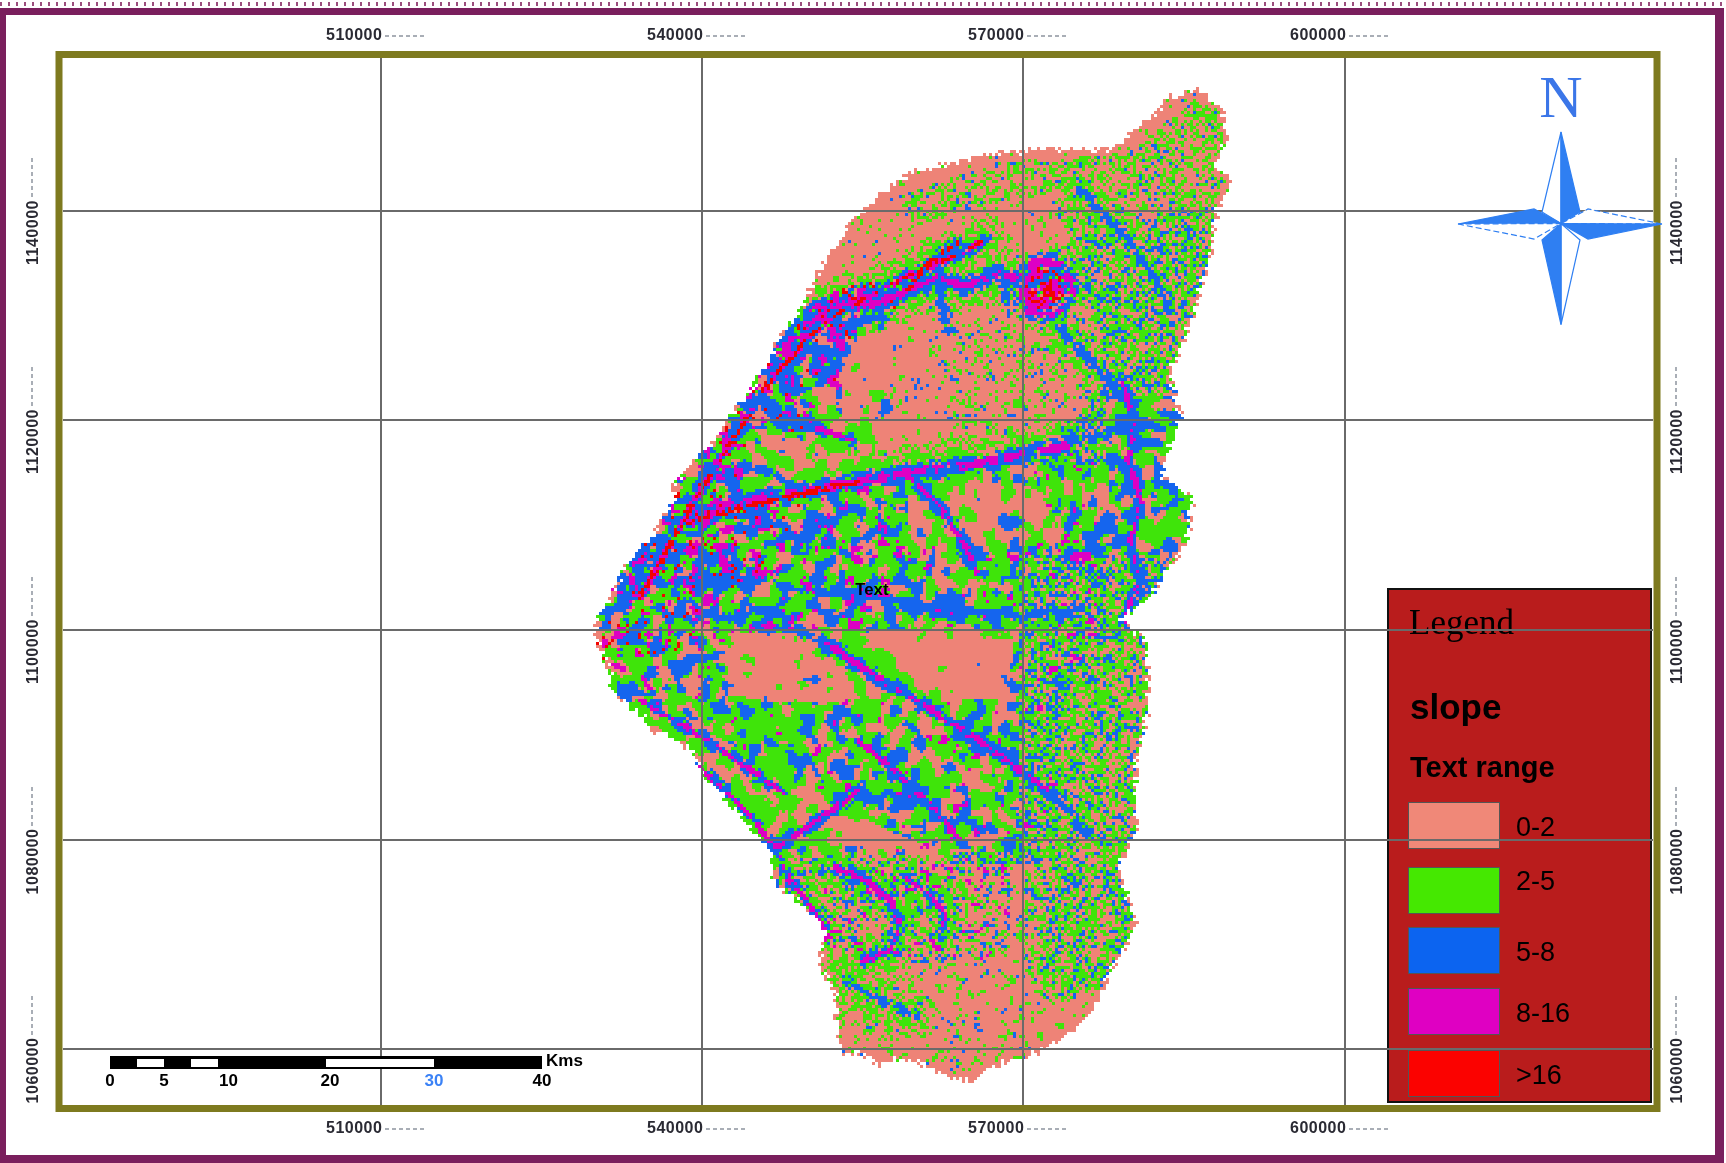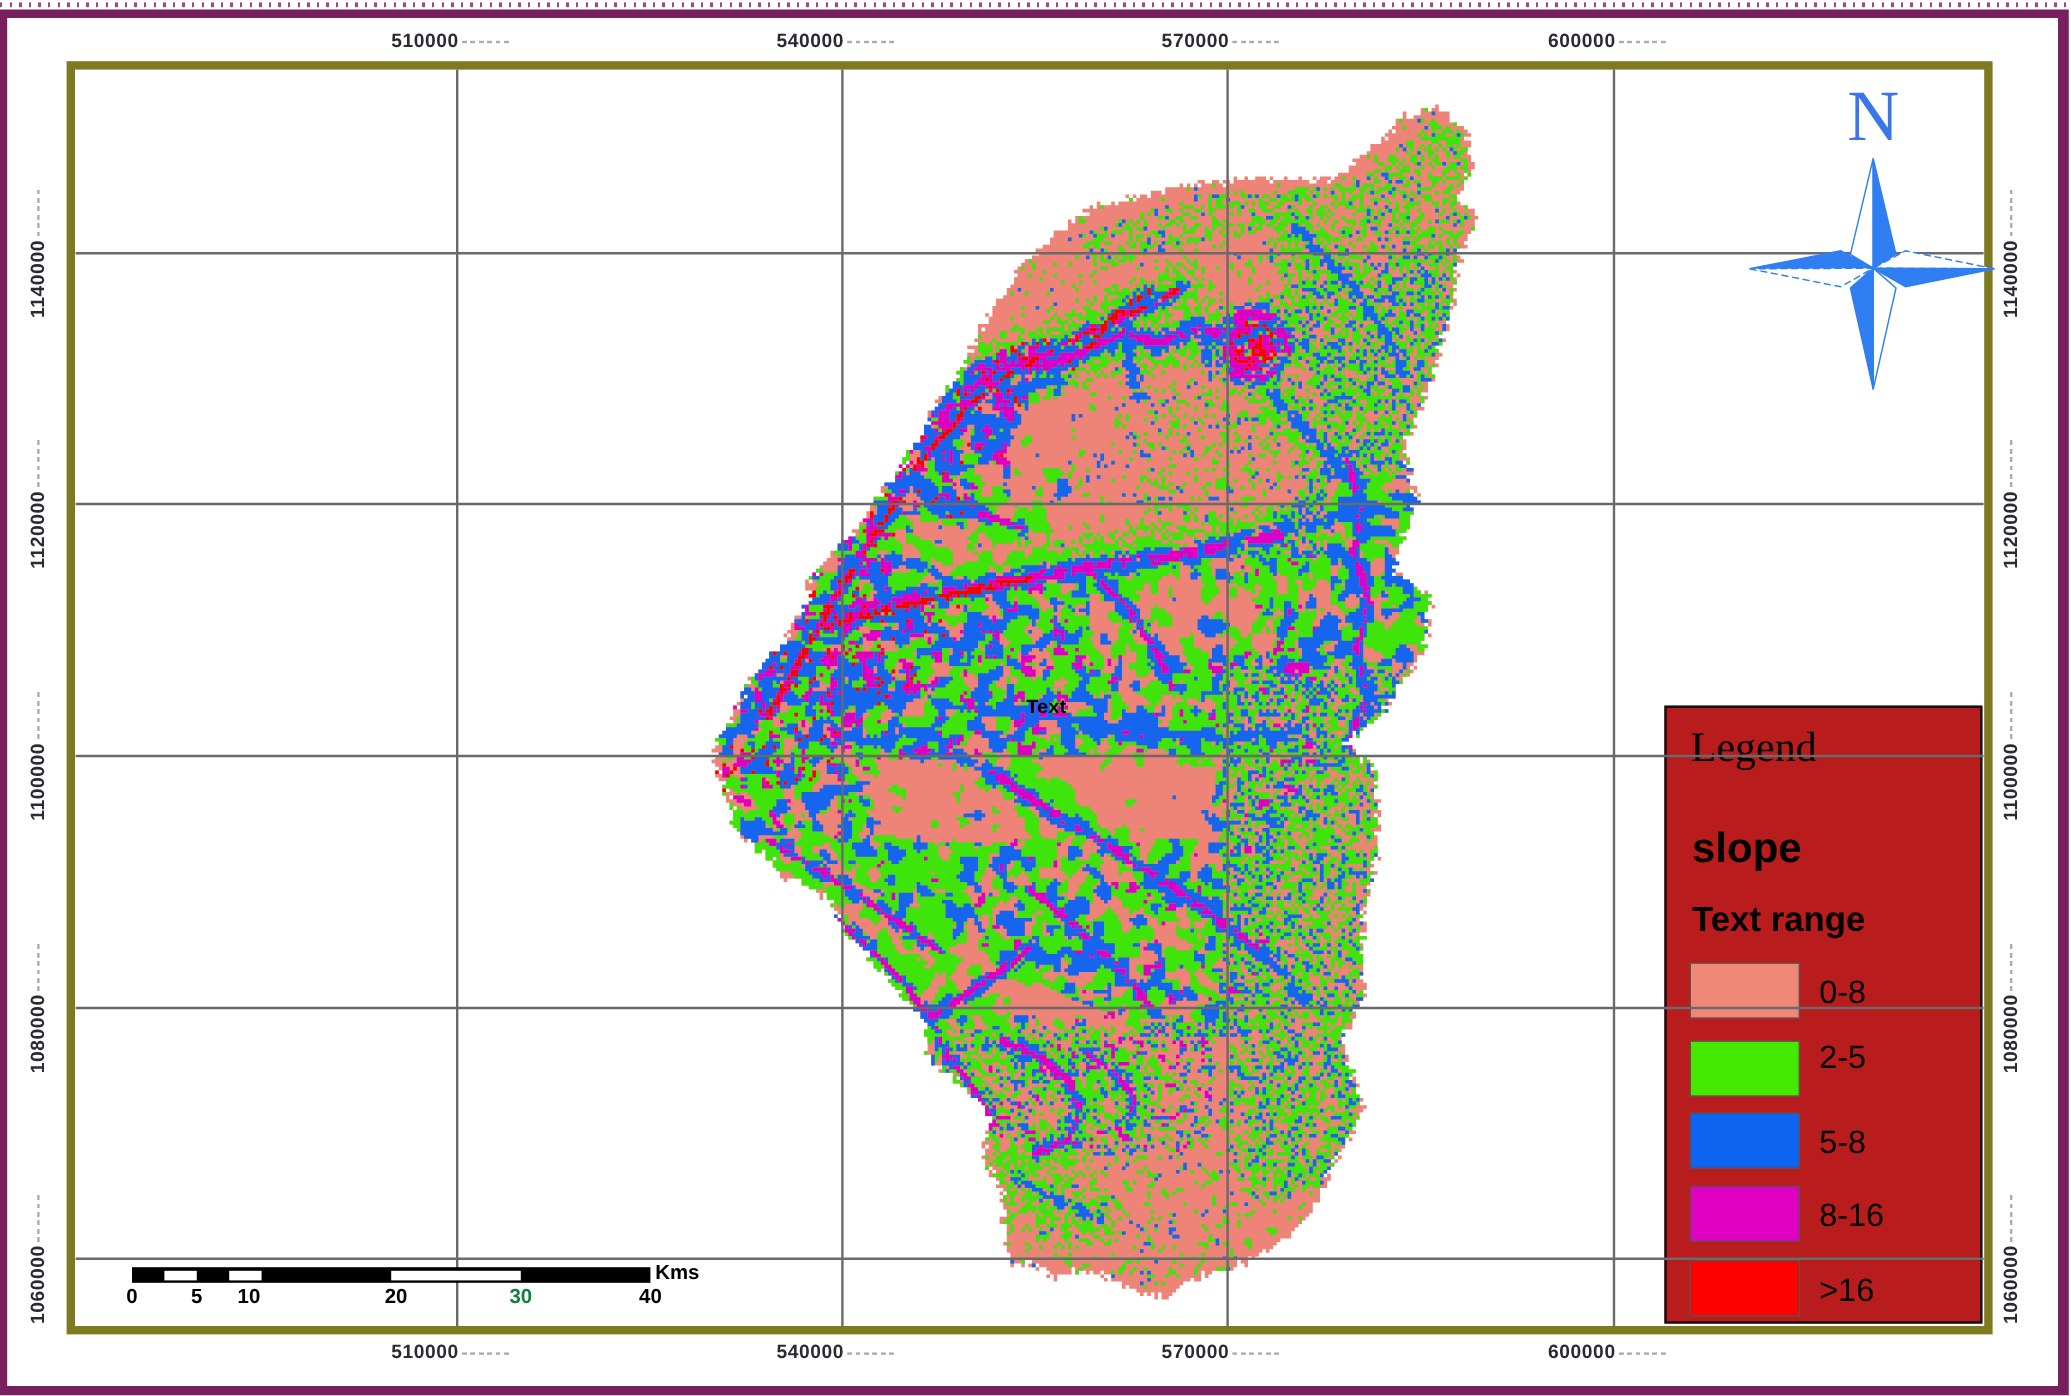--- a/index.html
+++ b/index.html
@@ -20,21 +20,21 @@
       <path fill="#DD00C4" d="M138 54h1v1h-1zM137 55h1v1h-1zM140 55h1v1h-1zM138 56h1v1h-1zM136 57h1v1h-1zM134 58h1v1h-1zM129 59h1v1h-1zM126 60h1v1h-1zM130 60h1v1h-1zM157 60h7v1h-7zM124 61h1v1h-1zM126 61h1v1h-1zM128 61h1v1h-1zM156 61h12v1h-12zM124 62h2v1h-2zM156 62h4v1h-4zM161 62h6v1h-6zM123 63h2v1h-2zM156 63h3v1h-3zM116 64h2v1h-2zM146 64h1v1h-1zM157 64h2v1h-2zM160 64h1v1h-1zM115 65h1v1h-1zM118 65h1v1h-1zM125 65h1v1h-1zM144 65h2v1h-2zM148 65h4v1h-4zM153 65h1v1h-1zM156 65h5v1h-5zM168 65h2v1h-2zM113 66h1v1h-1zM116 66h2v1h-2zM124 66h2v1h-2zM127 66h1v1h-1zM140 66h2v1h-2zM145 66h1v1h-1zM148 66h5v1h-5zM155 66h2v1h-2zM158 66h1v1h-1zM160 66h1v1h-1zM167 66h4v1h-4zM113 67h1v1h-1zM122 67h3v1h-3zM127 67h6v1h-6zM137 67h3v1h-3zM141 67h2v1h-2zM150 67h2v1h-2zM155 67h2v1h-2zM164 67h2v1h-2zM168 67h4v1h-4zM111 68h1v1h-1zM118 68h5v1h-5zM129 68h10v1h-10zM155 68h1v1h-1zM162 68h1v1h-1zM164 68h2v1h-2zM170 68h1v1h-1zM108 69h2v1h-2zM111 69h1v1h-1zM118 69h3v1h-3zM131 69h7v1h-7zM160 69h2v1h-2zM164 69h2v1h-2zM168 69h1v1h-1zM170 69h1v1h-1zM99 70h3v1h-3zM114 70h1v1h-1zM117 70h2v1h-2zM153 70h4v1h-4zM158 70h1v1h-1zM160 70h1v1h-1zM164 70h4v1h-4zM170 70h2v1h-2zM91 71h2v1h-2zM99 71h2v1h-2zM104 71h1v1h-1zM112 71h4v1h-4zM153 71h3v1h-3zM162 71h1v1h-1zM165 71h1v1h-1zM167 71h1v1h-1zM169 71h3v1h-3zM90 72h3v1h-3zM99 72h7v1h-7zM108 72h7v1h-7zM153 72h4v1h-4zM158 72h1v1h-1zM165 72h1v1h-1zM171 72h1v1h-1zM91 73h2v1h-2zM96 73h1v1h-1zM99 73h1v1h-1zM102 73h2v1h-2zM107 73h5v1h-5zM113 73h1v1h-1zM153 73h1v1h-1zM155 73h1v1h-1zM157 73h3v1h-3zM161 73h2v1h-2zM89 74h1v1h-1zM91 74h2v1h-2zM94 74h1v1h-1zM96 74h3v1h-3zM101 74h1v1h-1zM103 74h7v1h-7zM155 74h2v1h-2zM160 74h1v1h-1zM162 74h2v1h-2zM85 75h2v1h-2zM90 75h1v1h-1zM92 75h6v1h-6zM100 75h7v1h-7zM108 75h1v1h-1zM155 75h5v1h-5zM161 75h2v1h-2zM167 75h1v1h-1zM84 76h5v1h-5zM90 76h4v1h-4zM97 76h1v1h-1zM99 76h1v1h-1zM101 76h1v1h-1zM103 76h2v1h-2zM156 76h3v1h-3zM160 76h3v1h-3zM83 77h1v1h-1zM88 77h1v1h-1zM99 77h1v1h-1zM155 77h4v1h-4zM165 77h3v1h-3zM86 78h3v1h-3zM155 78h10v1h-10zM166 78h1v1h-1zM85 79h2v1h-2zM88 79h1v1h-1zM98 79h1v1h-1zM160 79h1v1h-1zM163 79h2v1h-2zM84 80h7v1h-7zM81 81h4v1h-4zM87 81h1v1h-1zM89 81h1v1h-1zM81 82h1v1h-1zM83 82h1v1h-1zM88 82h1v1h-1zM94 82h1v1h-1zM82 83h1v1h-1zM89 83h3v1h-3zM93 83h1v1h-1zM86 84h1v1h-1zM90 84h2v1h-2zM97 84h2v1h-2zM80 85h3v1h-3zM90 85h4v1h-4zM76 86h8v1h-8zM90 86h1v1h-1zM92 86h1v1h-1zM76 87h2v1h-2zM80 87h1v1h-1zM89 87h6v1h-6zM74 88h3v1h-3zM92 88h3v1h-3zM72 89h1v1h-1zM74 89h3v1h-3zM92 89h3v1h-3zM74 90h3v1h-3zM80 90h1v1h-1zM93 90h2v1h-2zM72 91h6v1h-6zM79 91h1v1h-1zM74 92h4v1h-4zM87 92h1v1h-1zM73 93h1v1h-1zM75 93h1v1h-1zM80 93h2v1h-2zM86 93h3v1h-3zM87 94h2v1h-2zM70 95h1v1h-1zM73 95h1v1h-1zM87 95h1v1h-1zM69 96h1v1h-1zM74 96h1v1h-1zM84 97h3v1h-3zM92 97h1v1h-1zM70 98h2v1h-2zM84 98h1v1h-1zM92 98h1v1h-1zM66 99h1v1h-1zM71 99h1v1h-1zM75 99h1v1h-1zM77 99h1v1h-1zM90 99h3v1h-3zM71 100h1v1h-1zM77 100h1v1h-1zM89 100h2v1h-2zM75 101h1v1h-1zM77 101h1v1h-1zM89 101h4v1h-4zM187 101h1v1h-1zM66 102h1v1h-1zM77 102h1v1h-1zM90 102h4v1h-4zM187 102h1v1h-1zM63 103h1v1h-1zM65 103h1v1h-1zM68 103h1v1h-1zM92 103h1v1h-1zM188 103h1v1h-1zM68 104h3v1h-3zM188 104h1v1h-1zM63 105h1v1h-1zM76 105h1v1h-1zM188 105h2v1h-2zM62 106h2v1h-2zM75 106h2v1h-2zM188 106h2v1h-2zM75 107h3v1h-3zM188 107h2v1h-2zM78 108h1v1h-1zM83 108h1v1h-1zM189 108h1v1h-1zM83 109h2v1h-2zM189 109h2v1h-2zM63 110h2v1h-2zM189 110h1v1h-1zM60 111h1v1h-1zM74 111h3v1h-3zM81 111h1v1h-1zM60 112h3v1h-3zM76 112h1v1h-1zM81 112h2v1h-2zM60 113h1v1h-1zM67 113h1v1h-1zM60 114h1v1h-1zM62 114h1v1h-1zM67 114h2v1h-2zM83 114h1v1h-1zM191 115h1v1h-1zM64 116h1v1h-1zM85 116h3v1h-3zM76 117h1v1h-1zM85 117h6v1h-6zM190 117h1v1h-1zM53 118h3v1h-3zM88 118h6v1h-6zM55 119h1v1h-1zM91 119h4v1h-4zM190 119h1v1h-1zM54 120h3v1h-3zM95 120h3v1h-3zM190 120h2v1h-2zM54 121h2v1h-2zM167 121h2v1h-2zM190 121h1v1h-1zM54 122h1v1h-1zM57 122h4v1h-4zM163 122h7v1h-7zM49 123h1v1h-1zM54 123h3v1h-3zM59 123h1v1h-1zM159 123h11v1h-11zM48 124h2v1h-2zM54 124h1v1h-1zM153 124h2v1h-2zM160 124h7v1h-7zM189 124h2v1h-2zM49 125h1v1h-1zM53 125h1v1h-1zM55 125h1v1h-1zM148 125h7v1h-7zM170 125h1v1h-1zM189 125h2v1h-2zM49 126h1v1h-1zM53 126h1v1h-1zM142 126h4v1h-4zM148 126h5v1h-5zM188 126h2v1h-2zM51 127h2v1h-2zM138 127h8v1h-8zM148 127h3v1h-3zM188 127h2v1h-2zM51 128h3v1h-3zM129 128h1v1h-1zM132 128h10v1h-10zM143 128h3v1h-3zM177 128h1v1h-1zM189 128h1v1h-1zM46 129h2v1h-2zM53 129h4v1h-4zM58 129h1v1h-1zM121 129h2v1h-2zM124 129h4v1h-4zM133 129h1v1h-1zM135 129h6v1h-6zM171 129h1v1h-1zM52 130h1v1h-1zM54 130h1v1h-1zM58 130h3v1h-3zM114 130h3v1h-3zM118 130h4v1h-4zM125 130h1v1h-1zM133 130h3v1h-3zM172 130h2v1h-2zM190 130h1v1h-1zM54 131h1v1h-1zM58 131h3v1h-3zM107 131h1v1h-1zM111 131h11v1h-11zM125 131h1v1h-1zM158 131h1v1h-1zM190 131h2v1h-2zM52 132h2v1h-2zM59 132h2v1h-2zM102 132h2v1h-2zM106 132h4v1h-4zM111 132h6v1h-6zM162 132h1v1h-1zM190 132h2v1h-2zM39 133h1v1h-1zM41 133h1v1h-1zM48 133h1v1h-1zM50 133h1v1h-1zM52 133h3v1h-3zM59 133h1v1h-1zM99 133h4v1h-4zM106 133h3v1h-3zM111 133h1v1h-1zM115 133h3v1h-3zM162 133h1v1h-1zM190 133h3v1h-3zM47 134h1v1h-1zM90 134h8v1h-8zM100 134h9v1h-9zM117 134h1v1h-1zM191 134h2v1h-2zM49 135h1v1h-1zM88 135h2v1h-2zM99 135h2v1h-2zM119 135h1v1h-1zM191 135h2v1h-2zM46 136h1v1h-1zM81 136h1v1h-1zM83 136h2v1h-2zM89 136h2v1h-2zM92 136h1v1h-1zM95 136h1v1h-1zM101 136h2v1h-2zM119 136h2v1h-2zM191 136h2v1h-2zM46 137h2v1h-2zM59 137h1v1h-1zM75 137h4v1h-4zM81 137h1v1h-1zM86 137h1v1h-1zM90 137h2v1h-2zM95 137h1v1h-1zM99 137h4v1h-4zM120 137h2v1h-2zM192 137h2v1h-2zM45 138h1v1h-1zM47 138h1v1h-1zM67 138h1v1h-1zM70 138h1v1h-1zM75 138h2v1h-2zM99 138h1v1h-1zM102 138h1v1h-1zM121 138h2v1h-2zM192 138h1v1h-1zM44 139h1v1h-1zM46 139h1v1h-1zM64 139h5v1h-5zM78 139h1v1h-1zM122 139h2v1h-2zM192 139h2v1h-2zM44 140h2v1h-2zM51 140h2v1h-2zM56 140h1v1h-1zM61 140h8v1h-8zM87 140h1v1h-1zM124 140h1v1h-1zM193 140h1v1h-1zM43 141h1v1h-1zM50 141h8v1h-8zM60 141h1v1h-1zM62 141h2v1h-2zM95 141h1v1h-1zM125 141h1v1h-1zM193 141h2v1h-2zM37 142h1v1h-1zM49 142h2v1h-2zM52 142h1v1h-1zM54 142h3v1h-3zM58 142h1v1h-1zM60 142h1v1h-1zM69 142h1v1h-1zM72 142h1v1h-1zM95 142h1v1h-1zM126 142h1v1h-1zM162 142h2v1h-2zM174 142h1v1h-1zM37 143h1v1h-1zM42 143h1v1h-1zM44 143h1v1h-1zM52 143h3v1h-3zM65 143h1v1h-1zM69 143h1v1h-1zM93 143h3v1h-3zM127 143h1v1h-1zM171 143h1v1h-1zM192 143h1v1h-1zM37 144h3v1h-3zM45 144h1v1h-1zM48 144h1v1h-1zM50 144h2v1h-2zM53 144h1v1h-1zM70 144h3v1h-3zM127 144h2v1h-2zM171 144h1v1h-1zM192 144h1v1h-1zM43 145h1v1h-1zM48 145h1v1h-1zM50 145h2v1h-2zM71 145h1v1h-1zM89 145h1v1h-1zM127 145h1v1h-1zM41 146h1v1h-1zM45 146h1v1h-1zM50 146h1v1h-1zM66 146h1v1h-1zM71 146h1v1h-1zM89 146h1v1h-1zM105 146h1v1h-1zM109 146h1v1h-1zM127 146h1v1h-1zM129 146h1v1h-1zM192 146h1v1h-1zM34 147h1v1h-1zM40 147h1v1h-1zM42 147h2v1h-2zM47 147h3v1h-3zM65 147h2v1h-2zM85 147h1v1h-1zM34 148h3v1h-3zM40 148h1v1h-1zM44 148h1v1h-1zM47 148h3v1h-3zM51 148h1v1h-1zM65 148h2v1h-2zM106 148h1v1h-1zM130 148h1v1h-1zM171 148h2v1h-2zM178 148h1v1h-1zM191 148h1v1h-1zM39 149h1v1h-1zM44 149h1v1h-1zM47 149h2v1h-2zM55 149h3v1h-3zM64 149h1v1h-1zM80 149h1v1h-1zM86 149h1v1h-1zM88 149h1v1h-1zM90 149h1v1h-1zM106 149h3v1h-3zM130 149h1v1h-1zM191 149h1v1h-1zM40 150h1v1h-1zM47 150h1v1h-1zM53 150h5v1h-5zM66 150h4v1h-4zM89 150h2v1h-2zM106 150h1v1h-1zM108 150h1v1h-1zM130 150h2v1h-2zM191 150h1v1h-1zM54 151h3v1h-3zM71 151h1v1h-1zM78 151h1v1h-1zM90 151h1v1h-1zM108 151h1v1h-1zM131 151h2v1h-2zM190 151h2v1h-2zM49 152h2v1h-2zM71 152h1v1h-1zM132 152h2v1h-2zM168 152h2v1h-2zM190 152h1v1h-1zM88 153h1v1h-1zM107 153h1v1h-1zM168 153h1v1h-1zM189 153h2v1h-2zM45 154h1v1h-1zM47 154h1v1h-1zM49 154h1v1h-1zM58 154h1v1h-1zM94 154h1v1h-1zM106 154h3v1h-3zM112 154h1v1h-1zM133 154h2v1h-2zM167 154h3v1h-3zM171 154h2v1h-2zM189 154h2v1h-2zM35 155h1v1h-1zM44 155h3v1h-3zM51 155h5v1h-5zM57 155h1v1h-1zM72 155h3v1h-3zM80 155h1v1h-1zM106 155h4v1h-4zM134 155h2v1h-2zM159 155h2v1h-2zM167 155h1v1h-1zM190 155h1v1h-1zM37 156h1v1h-1zM42 156h2v1h-2zM45 156h1v1h-1zM51 156h5v1h-5zM57 156h1v1h-1zM73 156h2v1h-2zM85 156h1v1h-1zM87 156h1v1h-1zM89 156h1v1h-1zM93 156h1v1h-1zM97 156h4v1h-4zM112 156h3v1h-3zM124 156h1v1h-1zM134 156h3v1h-3zM159 156h1v1h-1zM34 157h1v1h-1zM41 157h5v1h-5zM52 157h2v1h-2zM57 157h1v1h-1zM63 157h2v1h-2zM73 157h2v1h-2zM85 157h1v1h-1zM97 157h3v1h-3zM113 157h1v1h-1zM121 157h1v1h-1zM135 157h1v1h-1zM166 157h1v1h-1zM28 158h1v1h-1zM42 158h4v1h-4zM53 158h1v1h-1zM64 158h3v1h-3zM97 158h1v1h-1zM111 158h3v1h-3zM116 158h1v1h-1zM121 158h1v1h-1zM135 158h2v1h-2zM149 158h1v1h-1zM155 158h2v1h-2zM171 158h6v1h-6zM33 159h3v1h-3zM43 159h1v1h-1zM53 159h2v1h-2zM64 159h2v1h-2zM97 159h3v1h-3zM104 159h2v1h-2zM112 159h2v1h-2zM136 159h2v1h-2zM149 159h4v1h-4zM170 159h7v1h-7zM191 159h1v1h-1zM26 160h3v1h-3zM53 160h3v1h-3zM65 160h1v1h-1zM81 160h1v1h-1zM97 160h4v1h-4zM116 160h1v1h-1zM136 160h2v1h-2zM142 160h2v1h-2zM150 160h3v1h-3zM170 160h3v1h-3zM174 160h3v1h-3zM191 160h1v1h-1zM24 161h4v1h-4zM32 161h1v1h-1zM41 161h1v1h-1zM53 161h3v1h-3zM65 161h1v1h-1zM81 161h1v1h-1zM98 161h3v1h-3zM172 161h1v1h-1zM174 161h1v1h-1zM191 161h1v1h-1zM24 162h1v1h-1zM44 162h1v1h-1zM53 162h4v1h-4zM61 162h1v1h-1zM65 162h1v1h-1zM73 162h1v1h-1zM122 162h2v1h-2zM177 162h2v1h-2zM31 163h3v1h-3zM44 163h2v1h-2zM54 163h2v1h-2zM65 163h2v1h-2zM68 163h1v1h-1zM72 163h2v1h-2zM121 163h2v1h-2zM138 163h1v1h-1zM31 164h1v1h-1zM44 164h2v1h-2zM54 164h3v1h-3zM64 164h1v1h-1zM66 164h5v1h-5zM72 164h1v1h-1zM138 164h2v1h-2zM192 164h1v1h-1zM23 165h1v1h-1zM32 165h1v1h-1zM38 165h1v1h-1zM44 165h1v1h-1zM64 165h5v1h-5zM70 165h1v1h-1zM138 165h1v1h-1zM163 165h2v1h-2zM23 166h2v1h-2zM29 166h1v1h-1zM31 166h1v1h-1zM37 166h2v1h-2zM46 166h1v1h-1zM65 166h1v1h-1zM67 166h1v1h-1zM81 166h1v1h-1zM88 166h1v1h-1zM96 166h2v1h-2zM107 166h1v1h-1zM164 166h1v1h-1zM179 166h1v1h-1zM23 167h2v1h-2zM30 167h1v1h-1zM36 167h2v1h-2zM41 167h1v1h-1zM43 167h2v1h-2zM60 167h1v1h-1zM80 167h1v1h-1zM95 167h3v1h-3zM107 167h3v1h-3zM170 167h1v1h-1zM23 168h2v1h-2zM28 168h1v1h-1zM30 168h1v1h-1zM37 168h1v1h-1zM41 168h1v1h-1zM80 168h4v1h-4zM95 168h1v1h-1zM97 168h1v1h-1zM107 168h1v1h-1zM109 168h1v1h-1zM25 169h1v1h-1zM41 169h3v1h-3zM82 169h2v1h-2zM192 169h1v1h-1zM17 170h1v1h-1zM25 170h1v1h-1zM29 170h1v1h-1zM43 170h1v1h-1zM82 170h2v1h-2zM100 170h1v1h-1zM107 170h1v1h-1zM109 170h1v1h-1zM176 170h1v1h-1zM191 170h1v1h-1zM19 171h2v1h-2zM28 171h1v1h-1zM41 171h1v1h-1zM44 171h1v1h-1zM84 171h1v1h-1zM102 171h1v1h-1zM107 171h1v1h-1zM141 171h1v1h-1zM171 171h1v1h-1zM176 171h1v1h-1zM192 171h1v1h-1zM24 172h3v1h-3zM44 172h1v1h-1zM48 172h3v1h-3zM97 172h1v1h-1zM102 172h2v1h-2zM106 172h4v1h-4zM134 172h1v1h-1zM141 172h1v1h-1zM150 172h1v1h-1zM27 173h1v1h-1zM47 173h4v1h-4zM52 173h1v1h-1zM74 173h1v1h-1zM97 173h1v1h-1zM149 173h2v1h-2zM190 173h1v1h-1zM23 174h1v1h-1zM30 174h1v1h-1zM36 174h1v1h-1zM47 174h6v1h-6zM57 174h1v1h-1zM95 174h3v1h-3zM142 174h1v1h-1zM189 174h2v1h-2zM36 175h1v1h-1zM47 175h3v1h-3zM51 175h1v1h-1zM95 175h2v1h-2zM101 175h1v1h-1zM151 175h1v1h-1zM167 175h2v1h-2zM178 175h1v1h-1zM189 175h2v1h-2zM23 176h1v1h-1zM43 176h2v1h-2zM100 176h4v1h-4zM189 176h1v1h-1zM34 177h1v1h-1zM44 177h1v1h-1zM46 177h1v1h-1zM59 177h1v1h-1zM74 177h1v1h-1zM84 177h2v1h-2zM100 177h2v1h-2zM125 177h2v1h-2zM27 178h3v1h-3zM44 178h3v1h-3zM80 178h1v1h-1zM130 178h1v1h-1zM188 178h1v1h-1zM77 179h1v1h-1zM79 179h2v1h-2zM94 179h1v1h-1zM141 179h1v1h-1zM44 180h2v1h-2zM77 180h1v1h-1zM79 180h1v1h-1zM96 180h1v1h-1zM100 180h1v1h-1zM124 180h1v1h-1zM176 180h2v1h-2zM47 181h3v1h-3zM69 181h2v1h-2zM76 181h2v1h-2zM96 181h5v1h-5zM175 181h3v1h-3zM188 181h1v1h-1zM36 182h1v1h-1zM47 182h1v1h-1zM63 182h1v1h-1zM67 182h5v1h-5zM84 182h1v1h-1zM96 182h4v1h-4zM129 182h2v1h-2zM166 182h1v1h-1zM19 183h3v1h-3zM36 183h1v1h-1zM63 183h2v1h-2zM68 183h3v1h-3zM76 183h2v1h-2zM84 183h2v1h-2zM96 183h4v1h-4zM18 184h2v1h-2zM29 184h1v1h-1zM36 184h2v1h-2zM44 184h1v1h-1zM57 184h1v1h-1zM63 184h1v1h-1zM18 185h4v1h-4zM28 185h3v1h-3zM36 185h1v1h-1zM51 185h1v1h-1zM169 185h3v1h-3zM176 185h3v1h-3zM17 186h4v1h-4zM29 186h1v1h-1zM44 186h2v1h-2zM51 186h1v1h-1zM169 186h1v1h-1zM174 186h1v1h-1zM14 187h2v1h-2zM33 187h1v1h-1zM35 187h1v1h-1zM53 187h2v1h-2zM14 188h2v1h-2zM29 188h1v1h-1zM35 188h1v1h-1zM45 188h1v1h-1zM88 188h2v1h-2zM14 189h1v1h-1zM29 189h1v1h-1zM35 189h1v1h-1zM90 189h3v1h-3zM163 189h1v1h-1zM19 190h1v1h-1zM25 190h1v1h-1zM46 190h1v1h-1zM90 190h4v1h-4zM25 191h1v1h-1zM91 191h4v1h-4zM19 192h1v1h-1zM25 192h3v1h-3zM94 192h2v1h-2zM170 192h2v1h-2zM94 193h4v1h-4zM171 193h3v1h-3zM96 194h4v1h-4zM170 194h1v1h-1zM17 195h3v1h-3zM97 195h4v1h-4zM18 196h4v1h-4zM32 196h1v1h-1zM47 196h1v1h-1zM49 196h1v1h-1zM99 196h4v1h-4zM153 196h1v1h-1zM163 196h3v1h-3zM20 197h2v1h-2zM100 197h4v1h-4zM163 197h3v1h-3zM103 198h2v1h-2zM163 198h1v1h-1zM27 199h1v1h-1zM46 199h1v1h-1zM105 199h3v1h-3zM154 199h1v1h-1zM27 200h2v1h-2zM105 200h3v1h-3zM159 200h1v1h-1zM28 201h1v1h-1zM28 202h2v1h-2zM108 202h1v1h-1zM29 203h2v1h-2zM112 203h1v1h-1zM112 204h2v1h-2zM46 205h1v1h-1zM45 206h1v1h-1zM116 206h2v1h-2zM26 207h3v1h-3zM95 207h1v1h-1zM118 207h2v1h-2zM27 208h2v1h-2zM32 208h1v1h-1zM94 208h2v1h-2zM107 208h1v1h-1zM121 208h1v1h-1zM129 208h1v1h-1zM30 209h1v1h-1zM121 209h4v1h-4zM159 209h2v1h-2zM30 210h3v1h-3zM122 210h3v1h-3zM155 210h1v1h-1zM159 210h2v1h-2zM123 211h4v1h-4zM145 211h1v1h-1zM33 212h3v1h-3zM70 212h1v1h-1zM99 212h1v1h-1zM125 212h2v1h-2zM37 213h1v1h-1zM58 213h1v1h-1zM106 213h1v1h-1zM126 213h2v1h-2zM57 214h1v1h-1zM91 214h1v1h-1zM106 214h1v1h-1zM128 214h1v1h-1zM39 215h4v1h-4zM91 215h1v1h-1zM130 215h3v1h-3zM41 216h3v1h-3zM132 216h3v1h-3zM42 217h1v1h-1zM44 217h1v1h-1zM133 217h1v1h-1zM44 218h2v1h-2zM72 218h2v1h-2zM137 218h1v1h-1zM45 219h2v1h-2zM122 219h2v1h-2zM127 219h2v1h-2zM135 219h5v1h-5zM47 220h3v1h-3zM99 220h1v1h-1zM123 220h1v1h-1zM127 220h3v1h-3zM138 220h3v1h-3zM146 220h1v1h-1zM99 221h2v1h-2zM126 221h3v1h-3zM139 221h3v1h-3zM146 221h1v1h-1zM52 222h1v1h-1zM61 222h1v1h-1zM86 222h1v1h-1zM100 222h4v1h-4zM132 222h1v1h-1zM140 222h3v1h-3zM53 223h1v1h-1zM61 223h1v1h-1zM85 223h2v1h-2zM101 223h3v1h-3zM143 223h1v1h-1zM54 224h2v1h-2zM85 224h2v1h-2zM102 224h3v1h-3zM131 224h1v1h-1zM145 224h1v1h-1zM54 225h3v1h-3zM84 225h2v1h-2zM104 225h2v1h-2zM138 225h2v1h-2zM144 225h4v1h-4zM56 226h2v1h-2zM105 226h2v1h-2zM108 226h1v1h-1zM137 226h3v1h-3zM148 226h1v1h-1zM58 227h1v1h-1zM106 227h3v1h-3zM147 227h3v1h-3zM59 228h2v1h-2zM107 228h3v1h-3zM150 228h1v1h-1zM46 229h1v1h-1zM60 229h4v1h-4zM151 229h3v1h-3zM47 230h1v1h-1zM62 230h3v1h-3zM110 230h3v1h-3zM136 230h1v1h-1zM151 230h3v1h-3zM48 231h1v1h-1zM63 231h4v1h-4zM89 231h2v1h-2zM111 231h1v1h-1zM113 231h1v1h-1zM115 231h1v1h-1zM152 231h2v1h-2zM48 232h3v1h-3zM65 232h2v1h-2zM156 232h1v1h-1zM49 233h1v1h-1zM113 233h2v1h-2zM157 233h2v1h-2zM163 233h1v1h-1zM50 234h1v1h-1zM68 234h2v1h-2zM114 234h2v1h-2zM157 234h3v1h-3zM52 235h2v1h-2zM69 235h3v1h-3zM95 235h2v1h-2zM134 235h1v1h-1zM159 235h1v1h-1zM163 235h3v1h-3zM53 236h1v1h-1zM71 236h2v1h-2zM86 236h2v1h-2zM95 236h2v1h-2zM160 236h3v1h-3zM72 237h2v1h-2zM95 237h1v1h-1zM98 237h2v1h-2zM131 237h1v1h-1zM162 237h1v1h-1zM55 238h2v1h-2zM74 238h1v1h-1zM97 238h2v1h-2zM112 238h2v1h-2zM118 238h3v1h-3zM56 239h2v1h-2zM96 239h2v1h-2zM116 239h1v1h-1zM119 239h3v1h-3zM58 240h1v1h-1zM95 240h2v1h-2zM58 241h2v1h-2zM92 241h1v1h-1zM94 241h2v1h-2zM123 241h1v1h-1zM135 241h1v1h-1zM59 242h2v1h-2zM91 242h2v1h-2zM94 242h1v1h-1zM131 242h5v1h-5zM147 242h1v1h-1zM60 243h2v1h-2zM90 243h3v1h-3zM123 243h3v1h-3zM131 243h2v1h-2zM61 244h2v1h-2zM88 244h4v1h-4zM125 244h1v1h-1zM131 244h2v1h-2zM161 244h1v1h-1zM62 245h2v1h-2zM87 245h3v1h-3zM63 246h1v1h-1zM86 246h1v1h-1zM126 246h1v1h-1zM84 247h3v1h-3zM128 247h1v1h-1zM65 248h2v1h-2zM83 248h2v1h-2zM128 248h2v1h-2zM154 248h2v1h-2zM65 249h2v1h-2zM81 249h3v1h-3zM114 249h1v1h-1zM129 249h2v1h-2zM141 249h1v1h-1zM154 249h4v1h-4zM66 250h2v1h-2zM80 250h3v1h-3zM129 250h3v1h-3zM138 250h1v1h-1zM66 251h3v1h-3zM78 251h3v1h-3zM129 251h3v1h-3zM138 251h2v1h-2zM149 251h1v1h-1zM67 252h2v1h-2zM77 252h3v1h-3zM131 252h2v1h-2zM138 252h1v1h-1zM68 253h2v1h-2zM77 253h2v1h-2zM130 253h1v1h-1zM132 253h2v1h-2zM69 254h2v1h-2zM74 254h1v1h-1zM71 255h4v1h-4zM121 255h2v1h-2zM71 256h3v1h-3zM120 256h1v1h-1zM122 256h1v1h-1zM112 257h1v1h-1zM73 259h1v1h-1zM143 259h1v1h-1zM135 260h1v1h-1zM74 262h1v1h-1zM91 262h2v1h-2zM124 262h1v1h-1zM127 262h1v1h-1zM147 262h1v1h-1zM74 263h1v1h-1zM91 263h3v1h-3zM124 263h1v1h-1zM129 263h2v1h-2zM139 263h1v1h-1zM141 263h1v1h-1zM147 263h2v1h-2zM92 264h6v1h-6zM105 264h1v1h-1zM107 264h1v1h-1zM120 264h3v1h-3zM130 264h1v1h-1zM141 264h2v1h-2zM147 264h1v1h-1zM76 265h1v1h-1zM95 265h1v1h-1zM97 265h2v1h-2zM107 265h1v1h-1zM122 265h1v1h-1zM76 266h1v1h-1zM97 266h4v1h-4zM111 266h1v1h-1zM115 266h1v1h-1zM122 266h1v1h-1zM129 266h1v1h-1zM147 266h1v1h-1zM75 267h3v1h-3zM100 267h4v1h-4zM111 267h1v1h-1zM115 267h2v1h-2zM122 267h1v1h-1zM135 267h2v1h-2zM140 267h1v1h-1zM76 268h1v1h-1zM78 268h1v1h-1zM102 268h3v1h-3zM117 268h2v1h-2zM136 268h1v1h-1zM147 268h1v1h-1zM103 269h3v1h-3zM118 269h2v1h-2zM124 269h3v1h-3zM140 269h1v1h-1zM78 270h2v1h-2zM88 270h1v1h-1zM102 270h1v1h-1zM104 270h3v1h-3zM111 270h1v1h-1zM115 270h3v1h-3zM120 270h1v1h-1zM138 270h1v1h-1zM79 271h2v1h-2zM88 271h1v1h-1zM102 271h2v1h-2zM105 271h3v1h-3zM122 271h1v1h-1zM80 272h2v1h-2zM106 272h4v1h-4zM123 272h1v1h-1zM81 273h2v1h-2zM106 273h1v1h-1zM108 273h3v1h-3zM124 273h1v1h-1zM109 274h3v1h-3zM124 274h2v1h-2zM82 275h2v1h-2zM110 275h2v1h-2zM125 275h2v1h-2zM137 275h3v1h-3zM83 276h2v1h-2zM110 276h2v1h-2zM125 276h3v1h-3zM146 276h1v1h-1zM83 277h2v1h-2zM127 277h1v1h-1zM148 277h1v1h-1zM85 278h1v1h-1zM101 278h1v1h-1zM128 278h1v1h-1zM148 278h2v1h-2zM85 279h1v1h-1zM101 279h1v1h-1zM111 279h1v1h-1zM128 279h1v1h-1zM86 280h1v1h-1zM91 280h1v1h-1zM96 280h1v1h-1zM112 280h2v1h-2zM128 280h1v1h-1zM87 281h1v1h-1zM89 281h1v1h-1zM96 281h1v1h-1zM112 281h2v1h-2zM127 281h1v1h-1zM87 282h1v1h-1zM127 282h1v1h-1zM136 282h1v1h-1zM142 282h1v1h-1zM87 283h2v1h-2zM140 283h1v1h-1zM90 284h4v1h-4zM112 284h1v1h-1zM134 284h1v1h-1zM138 284h2v1h-2zM89 285h1v1h-1zM112 285h1v1h-1zM88 286h3v1h-3zM136 286h1v1h-1zM88 287h1v1h-1zM111 287h1v1h-1zM123 287h2v1h-2zM98 288h3v1h-3zM118 288h2v1h-2zM124 288h1v1h-1zM91 289h1v1h-1zM110 289h1v1h-1zM124 289h3v1h-3zM99 290h2v1h-2zM109 290h2v1h-2zM116 290h1v1h-1zM125 290h2v1h-2zM106 291h4v1h-4zM111 291h2v1h-2zM143 291h1v1h-1zM102 292h1v1h-1zM105 292h2v1h-2zM116 292h1v1h-1zM131 292h1v1h-1zM142 292h1v1h-1zM101 293h4v1h-4zM140 293h1v1h-1zM100 294h3v1h-3zM104 294h1v1h-1z"></path>
       <path fill="#F20400" d="M132 54h1v1h-1zM139 54h2v1h-2zM132 55h1v1h-1zM138 55h2v1h-2zM129 56h2v1h-2zM136 56h2v1h-2zM127 57h1v1h-1zM129 57h1v1h-1zM127 58h1v1h-1zM130 59h2v1h-2zM123 60h3v1h-3zM127 60h3v1h-3zM122 61h2v1h-2zM125 61h1v1h-1zM127 61h1v1h-1zM121 62h3v1h-3zM120 63h1v1h-1zM122 63h1v1h-1zM159 63h1v1h-1zM119 64h2v1h-2zM159 64h1v1h-1zM161 64h2v1h-2zM164 64h1v1h-1zM116 65h2v1h-2zM119 65h2v1h-2zM165 65h1v1h-1zM114 66h2v1h-2zM119 66h1v1h-1zM157 66h1v1h-1zM159 66h1v1h-1zM166 66h1v1h-1zM112 67h1v1h-1zM117 67h2v1h-2zM157 67h1v1h-1zM163 67h1v1h-1zM166 67h1v1h-1zM103 68h1v1h-1zM110 68h1v1h-1zM112 68h1v1h-1zM160 68h2v1h-2zM163 68h1v1h-1zM97 69h1v1h-1zM101 69h1v1h-1zM104 69h1v1h-1zM116 69h2v1h-2zM155 69h1v1h-1zM162 69h2v1h-2zM166 69h1v1h-1zM94 70h1v1h-1zM115 70h2v1h-2zM161 70h3v1h-3zM94 71h2v1h-2zM105 71h1v1h-1zM156 71h3v1h-3zM161 71h1v1h-1zM163 71h2v1h-2zM166 71h1v1h-1zM96 72h1v1h-1zM157 72h1v1h-1zM161 72h4v1h-4zM167 72h1v1h-1zM97 73h2v1h-2zM100 73h2v1h-2zM156 73h1v1h-1zM160 73h1v1h-1zM164 73h3v1h-3zM90 74h1v1h-1zM99 74h2v1h-2zM110 74h1v1h-1zM157 74h3v1h-3zM161 74h1v1h-1zM164 74h1v1h-1zM98 75h2v1h-2zM160 75h1v1h-1zM111 76h1v1h-1zM159 76h1v1h-1zM163 76h1v1h-1zM86 77h1v1h-1zM89 77h1v1h-1zM93 77h2v1h-2zM92 78h2v1h-2zM87 79h1v1h-1zM91 79h1v1h-1zM88 81h1v1h-1zM79 82h1v1h-1zM90 82h1v1h-1zM93 82h1v1h-1zM79 83h1v1h-1zM81 83h1v1h-1zM86 83h1v1h-1zM84 84h2v1h-2zM95 84h1v1h-1zM83 85h2v1h-2zM95 85h1v1h-1zM96 86h1v1h-1zM81 87h1v1h-1zM85 87h1v1h-1zM80 88h1v1h-1zM79 89h2v1h-2zM79 90h1v1h-1zM78 91h1v1h-1zM78 92h1v1h-1zM76 93h2v1h-2zM75 94h2v1h-2zM69 95h1v1h-1zM74 95h2v1h-2zM73 96h1v1h-1zM72 97h2v1h-2zM82 97h1v1h-1zM72 98h1v1h-1zM85 98h1v1h-1zM70 100h1v1h-1zM91 100h1v1h-1zM68 101h1v1h-1zM70 101h1v1h-1zM68 102h2v1h-2zM80 102h1v1h-1zM67 103h1v1h-1zM69 103h1v1h-1zM64 104h1v1h-1zM67 104h1v1h-1zM75 105h1v1h-1zM68 110h1v1h-1zM59 111h1v1h-1zM63 112h1v1h-1zM73 112h1v1h-1zM79 112h1v1h-1zM61 113h2v1h-2zM64 113h1v1h-1zM72 113h1v1h-1zM61 114h1v1h-1zM60 115h2v1h-2zM55 116h1v1h-1zM60 116h1v1h-1zM80 116h1v1h-1zM55 117h1v1h-1zM59 117h1v1h-1zM77 117h1v1h-1zM59 118h1v1h-1zM57 119h2v1h-2zM53 121h1v1h-1zM56 121h3v1h-3zM55 122h2v1h-2zM61 122h1v1h-1zM55 124h1v1h-1zM54 125h1v1h-1zM56 125h1v1h-1zM53 127h1v1h-1zM49 132h2v1h-2zM58 132h1v1h-1zM49 133h1v1h-1zM48 134h2v1h-2zM98 134h2v1h-2zM46 135h1v1h-1zM48 135h1v1h-1zM90 135h9v1h-9zM47 136h1v1h-1zM85 136h2v1h-2zM88 136h1v1h-1zM91 136h1v1h-1zM93 136h1v1h-1zM51 137h1v1h-1zM82 137h4v1h-4zM87 137h3v1h-3zM39 138h1v1h-1zM46 138h1v1h-1zM77 138h9v1h-9zM38 139h2v1h-2zM45 139h1v1h-1zM50 139h1v1h-1zM53 139h1v1h-1zM74 139h4v1h-4zM79 139h1v1h-1zM81 139h1v1h-1zM69 140h4v1h-4zM76 140h1v1h-1zM64 141h7v1h-7zM42 142h3v1h-3zM53 142h1v1h-1zM59 142h1v1h-1zM62 142h4v1h-4zM67 142h1v1h-1zM79 142h1v1h-1zM43 143h1v1h-1zM56 143h1v1h-1zM58 143h3v1h-3zM41 144h3v1h-3zM49 144h1v1h-1zM52 144h1v1h-1zM54 144h1v1h-1zM56 144h2v1h-2zM59 144h1v1h-1zM61 144h1v1h-1zM42 145h1v1h-1zM45 145h1v1h-1zM49 145h1v1h-1zM52 145h4v1h-4zM37 146h1v1h-1zM42 146h1v1h-1zM46 146h4v1h-4zM58 146h1v1h-1zM65 146h1v1h-1zM74 146h1v1h-1zM41 147h1v1h-1zM44 147h1v1h-1zM46 147h1v1h-1zM42 148h2v1h-2zM40 149h1v1h-1zM70 149h1v1h-1zM38 150h1v1h-1zM75 150h1v1h-1zM38 151h2v1h-2zM61 151h1v1h-1zM38 152h1v1h-1zM47 153h1v1h-1zM51 153h1v1h-1zM57 153h1v1h-1zM36 154h2v1h-2zM43 154h1v1h-1zM28 155h1v1h-1zM31 155h1v1h-1zM36 155h2v1h-2zM43 155h1v1h-1zM48 155h1v1h-1zM58 155h1v1h-1zM35 156h2v1h-2zM44 156h1v1h-1zM50 156h1v1h-1zM35 157h1v1h-1zM38 157h1v1h-1zM34 158h2v1h-2zM50 158h1v1h-1zM27 159h1v1h-1zM30 159h1v1h-1zM66 159h1v1h-1zM33 160h2v1h-2zM61 160h1v1h-1zM33 161h2v1h-2zM67 161h1v1h-1zM32 162h1v1h-1zM39 162h1v1h-1zM57 162h1v1h-1zM66 162h1v1h-1zM38 163h1v1h-1zM58 163h1v1h-1zM30 164h1v1h-1zM32 164h1v1h-1zM34 164h1v1h-1zM57 164h1v1h-1zM65 164h1v1h-1zM30 165h2v1h-2zM51 165h1v1h-1zM53 165h1v1h-1zM30 166h1v1h-1zM43 166h1v1h-1zM57 166h1v1h-1zM29 167h1v1h-1zM59 167h1v1h-1zM29 168h1v1h-1zM28 169h2v1h-2zM44 169h1v1h-1zM57 169h1v1h-1zM27 170h1v1h-1zM24 171h1v1h-1zM26 171h2v1h-2zM43 171h1v1h-1zM27 172h1v1h-1zM34 172h1v1h-1zM26 173h1v1h-1zM39 173h1v1h-1zM34 176h1v1h-1zM27 177h1v1h-1zM45 177h1v1h-1zM37 178h1v1h-1zM42 178h1v1h-1zM35 179h1v1h-1zM41 179h1v1h-1zM16 181h1v1h-1zM25 181h1v1h-1zM28 181h1v1h-1zM19 182h1v1h-1zM22 182h1v1h-1zM22 184h1v1h-1zM26 185h1v1h-1zM43 185h1v1h-1zM14 186h1v1h-1zM26 186h1v1h-1zM17 187h1v1h-1zM36 187h1v1h-1zM12 188h1v1h-1zM16 188h1v1h-1zM22 188h1v1h-1zM39 188h1v1h-1zM15 189h1v1h-1zM39 189h1v1h-1zM34 190h1v1h-1zM38 190h1v1h-1zM26 191h1v1h-1zM29 191h1v1h-1zM31 191h1v1h-1zM14 193h1v1h-1z"></path>
     </g>
 </svg>
 <div class="abs" style="left:856px;top:581px;font-size:16px;font-weight:700;color:#000;transform:scaleX(1.05);">Text</div>
 <div class="abs" style="left:1387px;top:588px;width:261px;height:511px;border:2.5px solid #111;background:#b91c1c;text-align:center;">
 <div class="abs" style="left:20px;top:13px;font-family:'Liberation Serif',serif;font-size:35px;color:#000;">Legend</div>
 <div class="abs" style="left:21px;top:97px;font-size:35px;font-weight:700;color:#000;">slope</div>
 <div class="abs" style="left:21px;top:161px;font-size:29px;font-weight:700;color:#000;">Text range</div>
 <div class="abs" style="left:20px;top:213px;width:90px;height:45px;background:#F08878;outline:1px solid #555;"></div>
-<div class="abs" style="left:127px;top:222px;font-size:27px;color:#000;">0-8</div>
+<div class="abs" style="left:127px;top:222px;font-size:27px;color:#000;">0-2</div>
 <div class="abs" style="left:20px;top:278px;width:90px;height:45px;background:#45E801;outline:1px solid #555;"></div>
 <div class="abs" style="left:127px;top:276px;font-size:27px;color:#000;">2-5</div>
 <div class="abs" style="left:20px;top:338px;width:90px;height:45px;background:#0C64F0;outline:1px solid #555;"></div>
 <div class="abs" style="left:127px;top:347px;font-size:27px;color:#000;">5-8</div>
 <div class="abs" style="left:20px;top:399px;width:90px;height:45px;background:#DF00C2;outline:1px solid #555;"></div>
 <div class="abs" style="left:127px;top:408px;font-size:27px;color:#000;">8-16</div>
 <div class="abs" style="left:20px;top:461px;width:90px;height:45px;background:#FB0200;outline:1px solid #555;"></div>
 <div class="abs" style="left:127px;top:470px;font-size:27px;color:#000;">&gt;16</div>
 </div>
 <svg class="abs" style="left:0;top:0;" width="1726" height="1163" viewBox="0 0 1726 1163">
@@ -66,23 +66,23 @@
 <div class="abs lab vlab" style="left:-42px;top:829px;width:150px;height:22px;">1080000<span class="dash"></span></div>
 <div class="abs lab vlab" style="left:1602px;top:829px;width:150px;height:22px;">1080000<span class="dash"></span></div>
 <div class="abs lab vlab" style="left:-42px;top:1038px;width:150px;height:22px;">1060000<span class="dash"></span></div>
 <div class="abs lab vlab" style="left:1602px;top:1038px;width:150px;height:22px;">1060000<span class="dash"></span></div>
 <div class="abs" style="left:110px;top:1056px;width:432px;height:13px;background:#000;"></div>
 <div class="abs" style="left:137px;top:1058.5px;width:27px;height:8px;background:#fff;"></div>
 <div class="abs" style="left:191px;top:1058.5px;width:27px;height:8px;background:#fff;"></div>
 <div class="abs" style="left:326px;top:1058.5px;width:108px;height:8px;background:#fff;"></div>
 <div class="abs" style="left:90px;top:1071px;width:40px;text-align:center;font-size:17px;font-weight:700;color:#000;">0</div>
 <div class="abs" style="left:144px;top:1071px;width:40px;text-align:center;font-size:17px;font-weight:700;color:#000;">5</div>
-<div class="abs" style="left:198px;top:1071px;width:40px;text-align:left;font-size:17px;font-weight:700;color:#000;">10</div>
+<div class="abs" style="left:198px;top:1071px;width:40px;text-align:right;font-size:17px;font-weight:700;color:#000;">10</div>
 <div class="abs" style="left:310px;top:1071px;width:40px;text-align:center;font-size:17px;font-weight:700;color:#000;">20</div>
-<div class="abs" style="left:414px;top:1071px;width:40px;text-align:center;font-size:17px;font-weight:700;color:#15803d;">30</div>
+<div class="abs" style="left:414px;top:1071px;width:40px;text-align:center;font-size:17px;font-weight:700;color:#3b82f6;">30</div>
 <div class="abs" style="left:522px;top:1071px;width:40px;text-align:center;font-size:17px;font-weight:700;color:#000;">40</div>
 <div class="abs" style="left:546px;top:1051px;font-size:17px;font-weight:700;color:#000;">Kms</div>
 <svg class="abs" style="left:1429px;top:60px;" width="264" height="280" viewBox="0 0 264 280">
 <g stroke="#2f7ff2" stroke-width="1.2" fill="none">
  <path d="M132 72 L113 152 L132 163.5 Z" fill="#fff"></path>
  <path d="M132 72 L151 152 L132 163.5 Z" fill="#2f7ff2"></path>
  <path d="M132 264.5 L151 180 L132 163.5 Z" fill="#fff"></path>
  <path d="M132 264.5 L113 180 L132 163.5 Z" fill="#2f7ff2"></path>
  <path d="M29 164 L105 149 L132 163.5 Z" fill="#2f7ff2"></path>
  <path d="M29 164 L105 179 L132 163.5 Z" fill="#fff" stroke-dasharray="6 3"></path>

